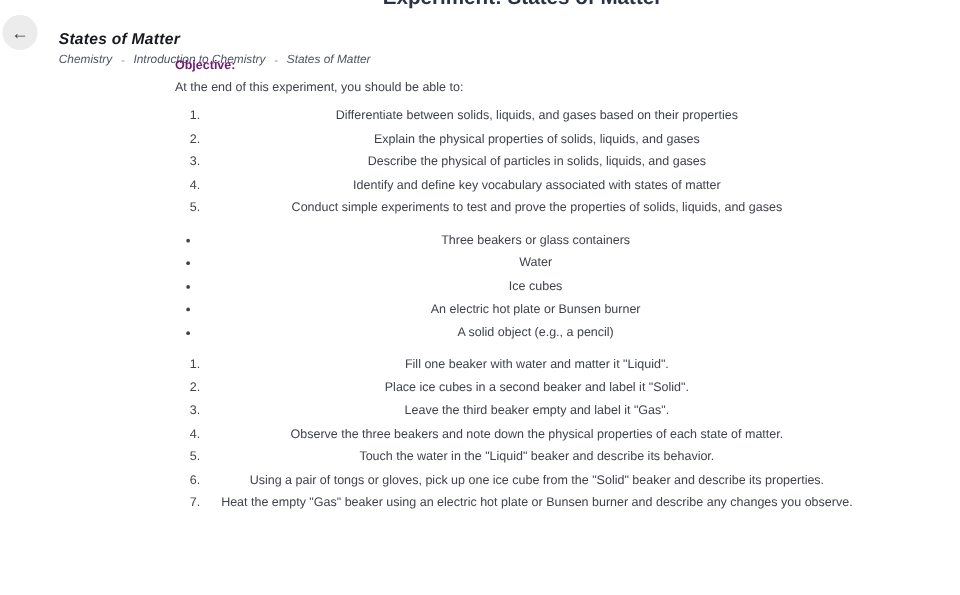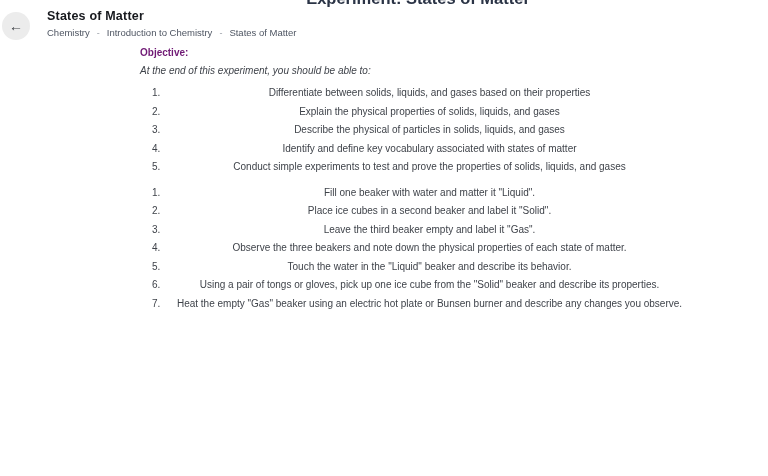--- a/index.html
+++ b/index.html
@@ -12,38 +12,38 @@
   .page { position: relative; width: 768px; height: 476px; background: #fff; overflow: hidden; }
 
   
   .back-btn {
     position: absolute; left: 2px; top: 12px;
     width: 28px; height: 28px; border-radius: 50%;
     background: #ececec; border: none; cursor: pointer;
     color: #3f4247; font-size: 14px; line-height: 28px; text-align: center;
     font-family: "Liberation Sans", sans-serif;
   }
-  .header-text { position: absolute; left: 47px; top: 9px; }
+  .header-text { position: absolute; left: 47px; top: 24px; font-style: italic; }
   .page-title { font-size: 12.5px; font-weight: bold; color: #17191e; letter-spacing: 0.2px; }
   .breadcrumb { margin-top: 4px; font-size: 9.5px; color: #4e5562; display: flex; align-items: center; gap: 7px; }
   .breadcrumb a { color: #4e5562; text-decoration: none; cursor: pointer; }
   .crumb-sep { color: #9aa0a8; font-size: 9px; }
 
   
   .content { position: absolute; left: 140px; top: 0; width: 556px; }
   .doc-title {
     margin-top: -11px; font-size: 16.5px; line-height: 19px;
     font-weight: bold; color: #2b3446; text-align: center; white-space: nowrap;
   }
   .sec-heading { font-size: 10px; font-weight: bold; color: #701a75; }
   .sec-objective .sec-heading { margin-top: 39px; }
   .sec-materials .sec-heading { margin-top: 13px; }
   .sec-procedure .sec-heading { margin-top: 13px; }
 
-  .intro { margin-top: 6px; font-size: 10px; line-height: 13px; color: #3f434a; font-style: italic; }
+  .intro { margin-top: 6px; font-size: 10px; line-height: 13px; color: #3f434a; }
 
   ol, ul { margin-top: 7px; padding-left: 23px; font-size: 10px; color: #3f434a; text-align: center; }
   ol li, ul li { line-height: 18.5px; white-space: nowrap; }
   ul { list-style-type: disc; padding-left: 21px; }
   ul li { line-height: 18.6px; }
 </style>
 </head>
 <body>
 
 <div class="page">
@@ -73,20 +73,27 @@
       <ol>
           <li>Differentiate between solids, liquids, and gases based on their properties</li>
           <li>Explain the physical properties of solids, liquids, and gases</li>
           <li>Describe the physical of particles in solids, liquids, and gases</li>
           <li>Identify and define key vocabulary associated with states of matter</li>
           <li>Conduct simple experiments to test and prove the properties of solids, liquids, and gases</li>
         </ol>
     </section>
 
     <section class="sec-materials">
+      <ul>
+          <li>Three beakers or glass containers</li>
+          <li>Water</li>
+          <li>Ice cubes</li>
+          <li>An electric hot plate or Bunsen burner</li>
+          <li>A solid object (e.g., a pencil)</li>
+        </ul>
     </section>
 
     <section class="sec-procedure">
       <ol>
           <li>Fill one beaker with water and matter it "Liquid".</li>
           <li>Place ice cubes in a second beaker and label it "Solid".</li>
           <li>Leave the third beaker empty and label it "Gas".</li>
           <li>Observe the three beakers and note down the physical properties of each state of matter.</li>
           <li>Touch the water in the "Liquid" beaker and describe its behavior.</li>
           <li>Using a pair of tongs or gloves, pick up one ice cube from the "Solid" beaker and describe its properties.</li>

